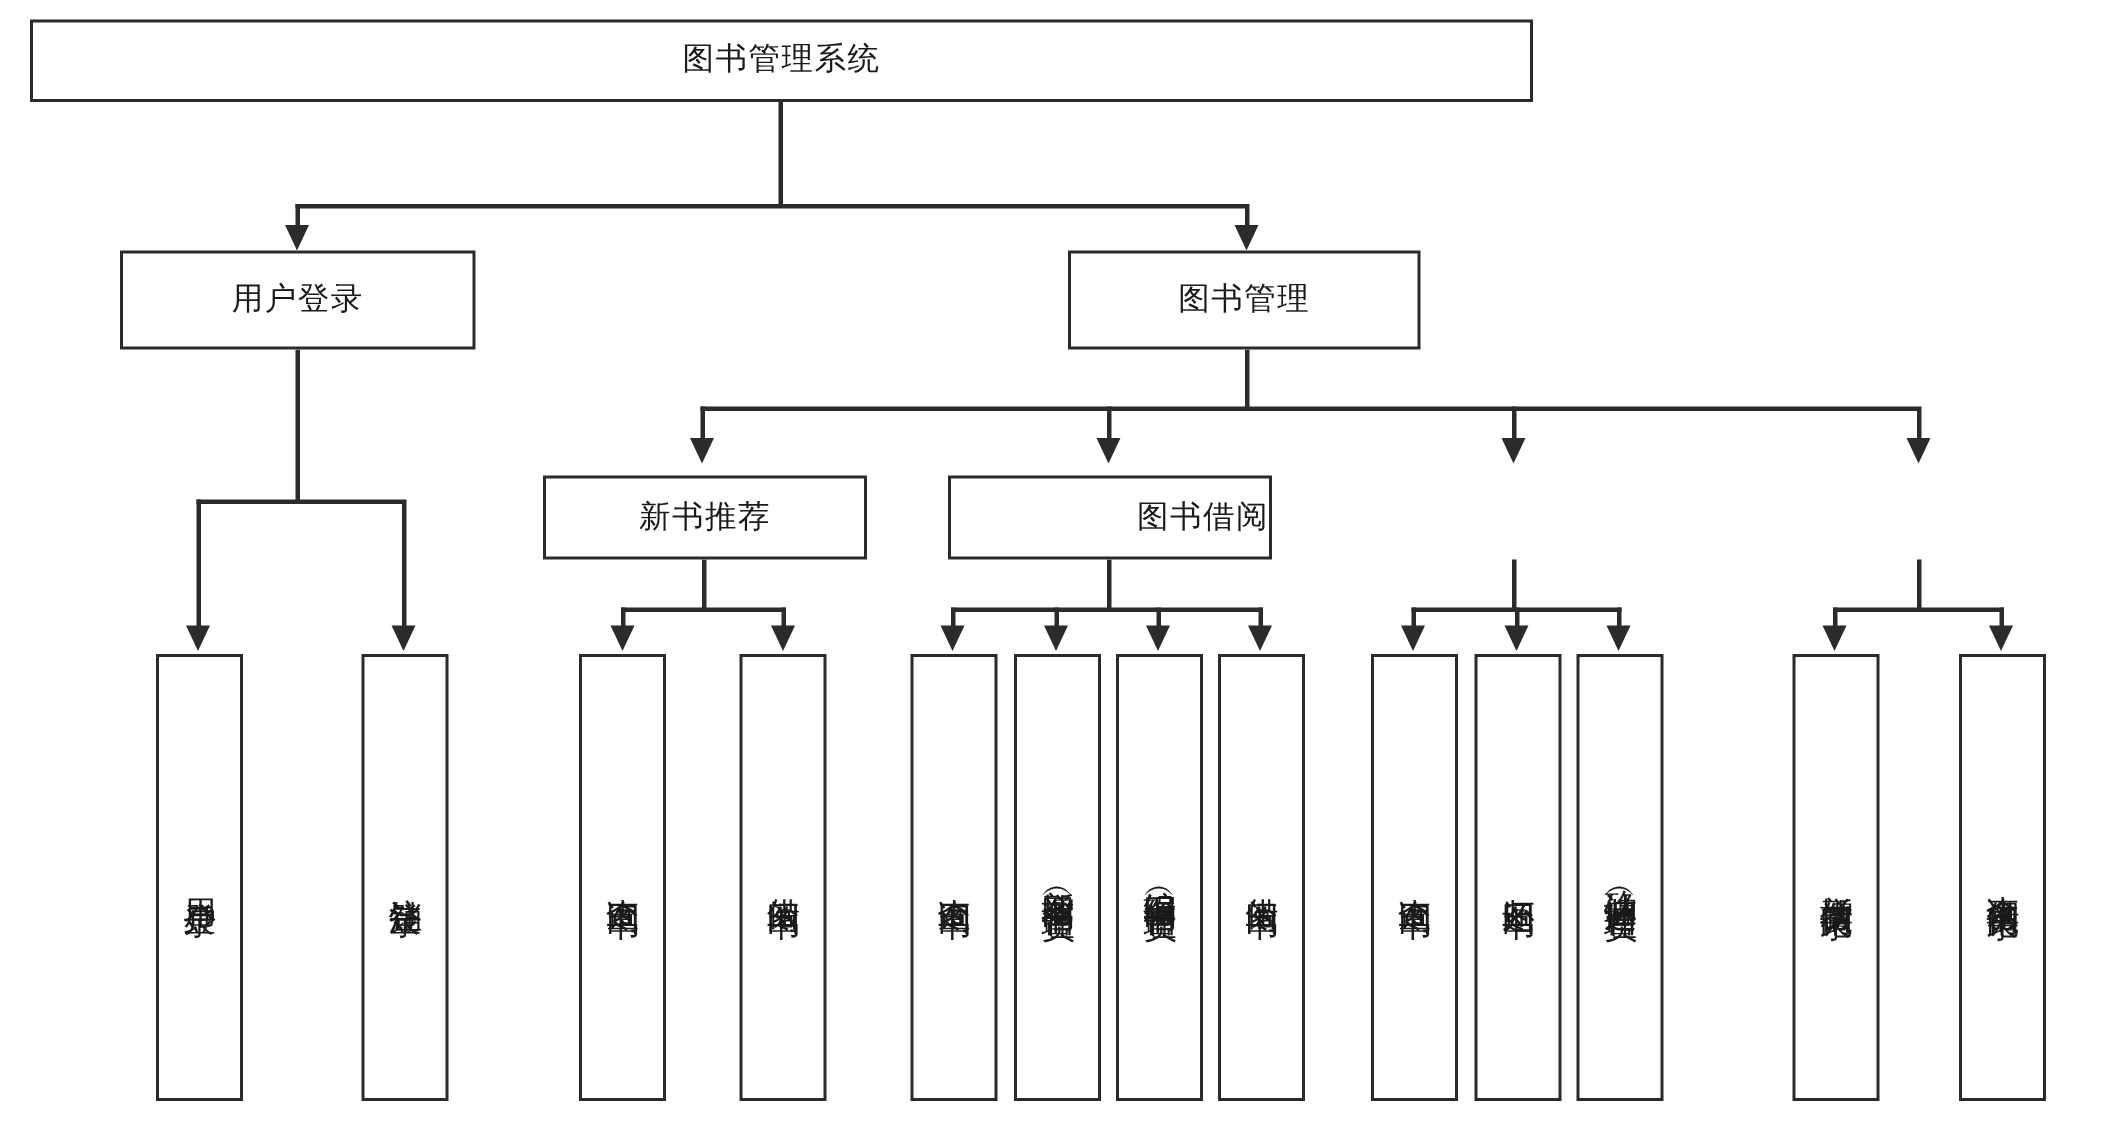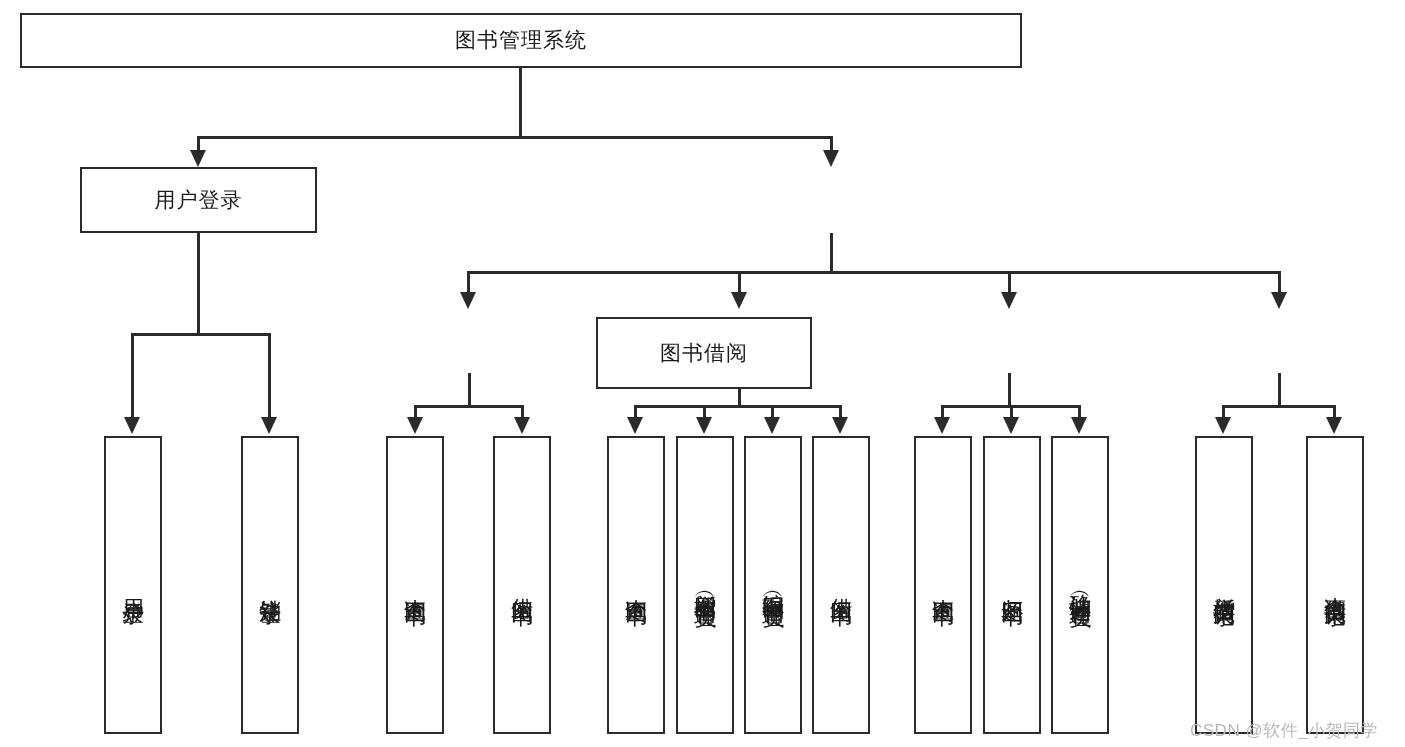--- a/index.html
+++ b/index.html
@@ -151,22 +151,28 @@
   <div class="vline" style="left:1333px; top:405px; height:14px;"></div>
   <div class="arrow" style="left:1326px; top:417px;"></div>
 
   <div class="node h root" style="left:20px; top:13px; width:1002px; height:55px;">
     <span class="lbl">图书管理系统</span>
   </div>
 
   <div class="node h" style="left:80px; top:167px; width:237px; height:66px;">
     <span class="lbl">用户登录</span>
   </div>
-
-  <div class="node h" style="left:596px; top:317px; width:216px; height:72px;">
+  <div class="node h" style="left:712px; top:167px; width:235px; height:66px;">
+    <span class="lbl">图书管理</span>
+  </div>
+
+  <div class="node h" style="left:362px; top:317px; width:216px; height:56px;">
+    <span class="lbl">新书推荐</span>
+  </div>
+  <div class="node h" style="left:632px; top:317px; width:216px; height:56px;justify-content:flex-end;">
     <span class="lbl">图书借阅</span>
   </div>
 
   <div class="node v" style="left:104px; top:436px; width:58px; height:298px;">
     <span class="lbl">用户登录</span>
   </div>
   <div class="node v" style="left:241px; top:436px; width:58px; height:298px;">
     <span class="lbl">注销登录</span>
   </div>
 
@@ -200,15 +206,14 @@
     <span class="lbl">确认归还（管理员）</span>
   </div>
 
   <div class="node v" style="left:1195px; top:436px; width:58px; height:298px;">
     <span class="lbl">新增借阅记录</span>
   </div>
   <div class="node v" style="left:1306px; top:436px; width:58px; height:298px;">
     <span class="lbl">查询借阅记录</span>
   </div>
 
-  <div id="watermark" style="left:1190px; top:719px;">CSDN @软件_小贺同学</div>
 
 </div>
 
 </body></html>

